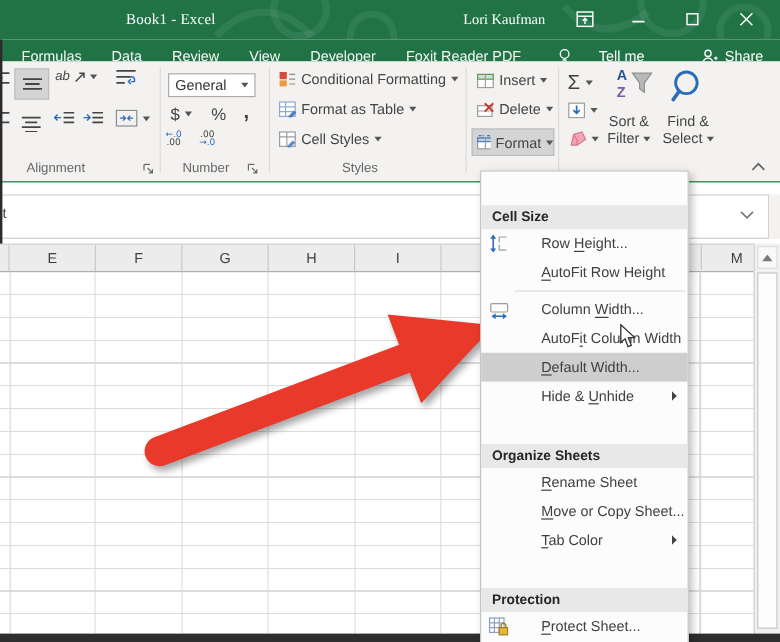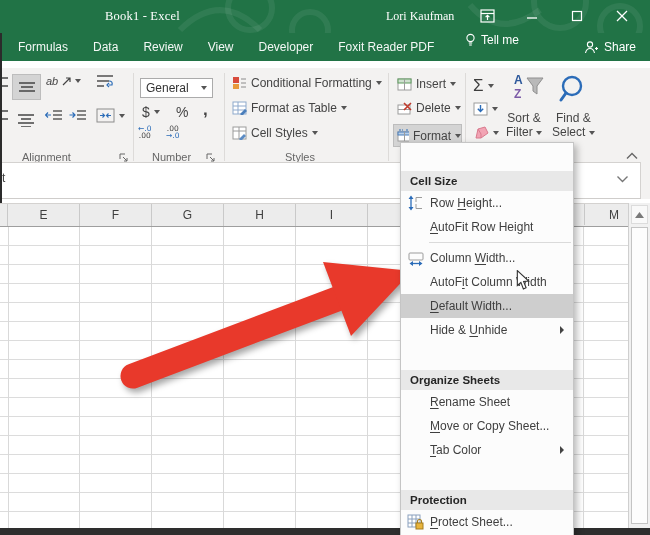--- a/index.html
+++ b/index.html
@@ -10,25 +10,25 @@
   .titlebar{position:absolute;left:0;top:0;width:650px;height:33px;background:#217346;color:#fff;font-family:Liberation Serif, serif;}
   .titlebar .deco{position:absolute;inset:0;pointer-events:none;}
   .tb-title{position:absolute;left:105px;top:9px;font-size:12.5px;letter-spacing:.2px;}
   .tb-account{position:absolute;left:386px;top:9px;font-size:12px;}
   .tb-btn{position:absolute;top:7px;width:20px;height:18px;display:flex;align-items:center;justify-content:center;color:#fff;font-size:13px;cursor:default;}
 
   
   .tabrow{position:absolute;left:0;top:33px;width:650px;height:28px;background:#217346;color:#fff;}
   .tabs{position:absolute;left:18px;top:0;height:28px;display:flex;gap:25px;align-items:center;font-size:12px;}
   .tab{white-space:nowrap;opacity:.95;}
-  .tellme{position:absolute;left:465px;top:0;height:28px;display:flex;gap:5px;font-size:12px;}
+  .tellme{position:absolute;left:465px;top:0;height:28px;display:flex;align-items:center;gap:23px;font-size:12px;}
   .share{position:absolute;left:584px;top:0;height:28px;display:flex;align-items:center;gap:5px;font-size:12px;}
 
   
-  .ribbon{position:absolute;left:0;top:68px;width:650px;height:101px;background:#f3f2f1;border-bottom:4px solid #15803d;box-sizing:border-box;}
+  .ribbon{position:absolute;left:0;top:51px;width:650px;height:101px;background:#f3f2f1;border-bottom:1px solid #15803d;box-sizing:border-box;}
   .gsep{position:absolute;top:5px;height:88px;width:1px;background:#dddbd9;}
   .grouplabel{position:absolute;top:83px;font-size:11px;color:#666;}
   .launcher{position:absolute;top:85px;width:10px;height:10px;}
   .caret{display:inline-block;width:0;height:0;border-left:3.5px solid transparent;border-right:3.5px solid transparent;border-top:4px solid #555;vertical-align:middle;}
   .rbtn{position:absolute;display:flex;align-items:center;gap:4px;color:#444;font-size:12px;white-space:nowrap;cursor:default;}
   .rbtn.sel{background:#d4d4d4;border:1px solid #bdbdbd;}
   .micro{font-size:7.5px;line-height:7px;color:#444;text-align:center;font-family:"DejaVu Sans",sans-serif;}
   .micro .blue{color:#2b6cb8;}
   .num-combo{position:absolute;left:140px;top:10px;width:73px;height:20px;background:#fff;border:1px solid #ababab;font-size:12px;color:#333;display:flex;align-items:center;padding:0 5px;box-sizing:border-box;justify-content:space-between;}
   .twoLine{position:absolute;text-align:center;font-size:12px;color:#444;line-height:14px;}
@@ -53,21 +53,21 @@
   .stubline{position:absolute;left:8px;top:227px;width:1px;height:301px;background:#d9d9d9;}
   .vscroll{position:absolute;left:628px;top:203px;width:22px;height:325px;background:#f1f1f1;border-left:1px solid #cfcfcf;box-sizing:border-box;}
   .vs-up{position:absolute;left:2px;top:2px;width:17px;height:19px;background:#f9f9f9;border:1px solid #dcdcdc;box-sizing:border-box;display:flex;align-items:center;justify-content:center;}
   .vs-thumb{position:absolute;left:2px;top:24px;width:17px;height:297px;background:#fdfdfd;border:1px solid #c4c4c4;box-sizing:border-box;}
   .bottomstrip{position:absolute;left:0;top:528px;width:650px;height:7px;background:#2e2e2e;}
   .leftedge{position:absolute;left:0;top:33px;width:2px;height:170px;background:#2b2b2b;}
 
   
   .menu{position:absolute;left:400px;top:142px;width:174px;background:#fcfcfc;border:1px solid #c5c5c5;box-shadow:3px 3px 7px rgba(0,0,0,.28);z-index:6;box-sizing:border-box;}
   .menu-header{height:20px;background:#e8e8e8;color:#262626;font-weight:bold;font-size:11.5px;line-height:20px;padding-left:9px;margin-top:28px;}
-  .menu-item{height:24px;display:flex;align-items:center;font-size:12px;color:#3f3f3f;position:relative;cursor:default;}
+  .menu-item{height:24px;display:flex;align-items:center;font-size:12px;color:#3f3f3f;position:relative;cursor:default;gap:21px;}
   .menu-item.hl{background:#cecece;}
   .mi-icon{width:29px;display:flex;align-items:center;justify-content:center;flex:0 0 29px;}
   .mi-label{flex:1;white-space:nowrap;}
   .mi-label .u{text-decoration:underline;text-underline-offset:2px;}
   .mi-sub{position:absolute;right:9px;width:0;height:0;border-left:4px solid #444;border-top:4px solid transparent;border-bottom:4px solid transparent;}
   .menu-sep{height:1px;background:#dadada;margin:3px 2px 3px 28px;}
 
   
   .red-arrow{position:absolute;left:0;top:0;z-index:5;pointer-events:none;filter:drop-shadow(3px 4px 3px rgba(0,0,0,.35));}
   .cursor{position:absolute;left:516px;top:270px;z-index:9;pointer-events:none;}

